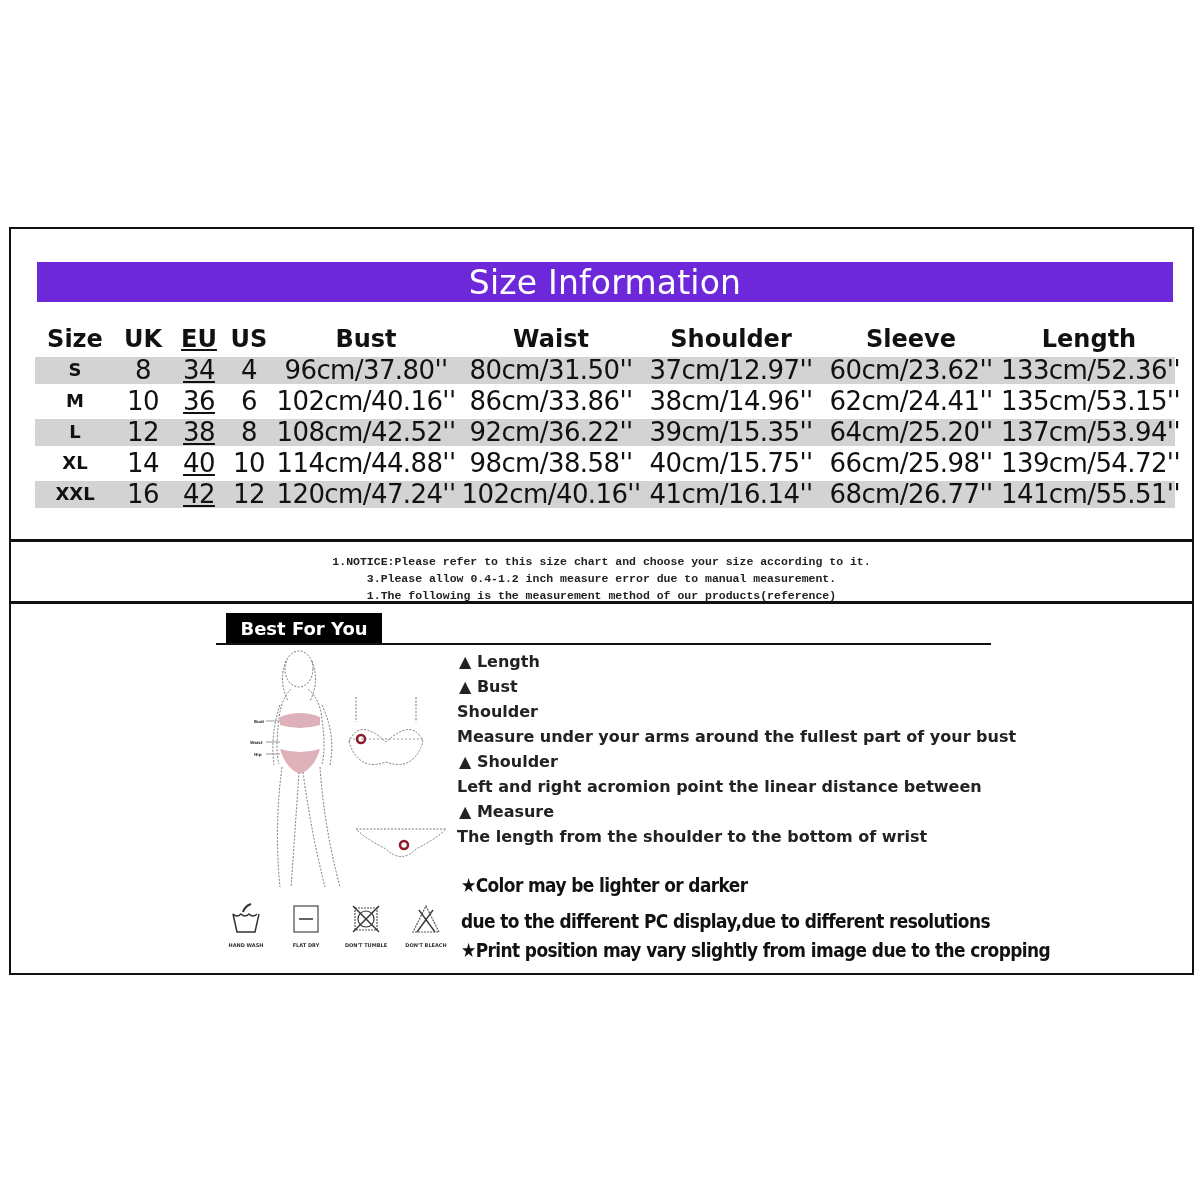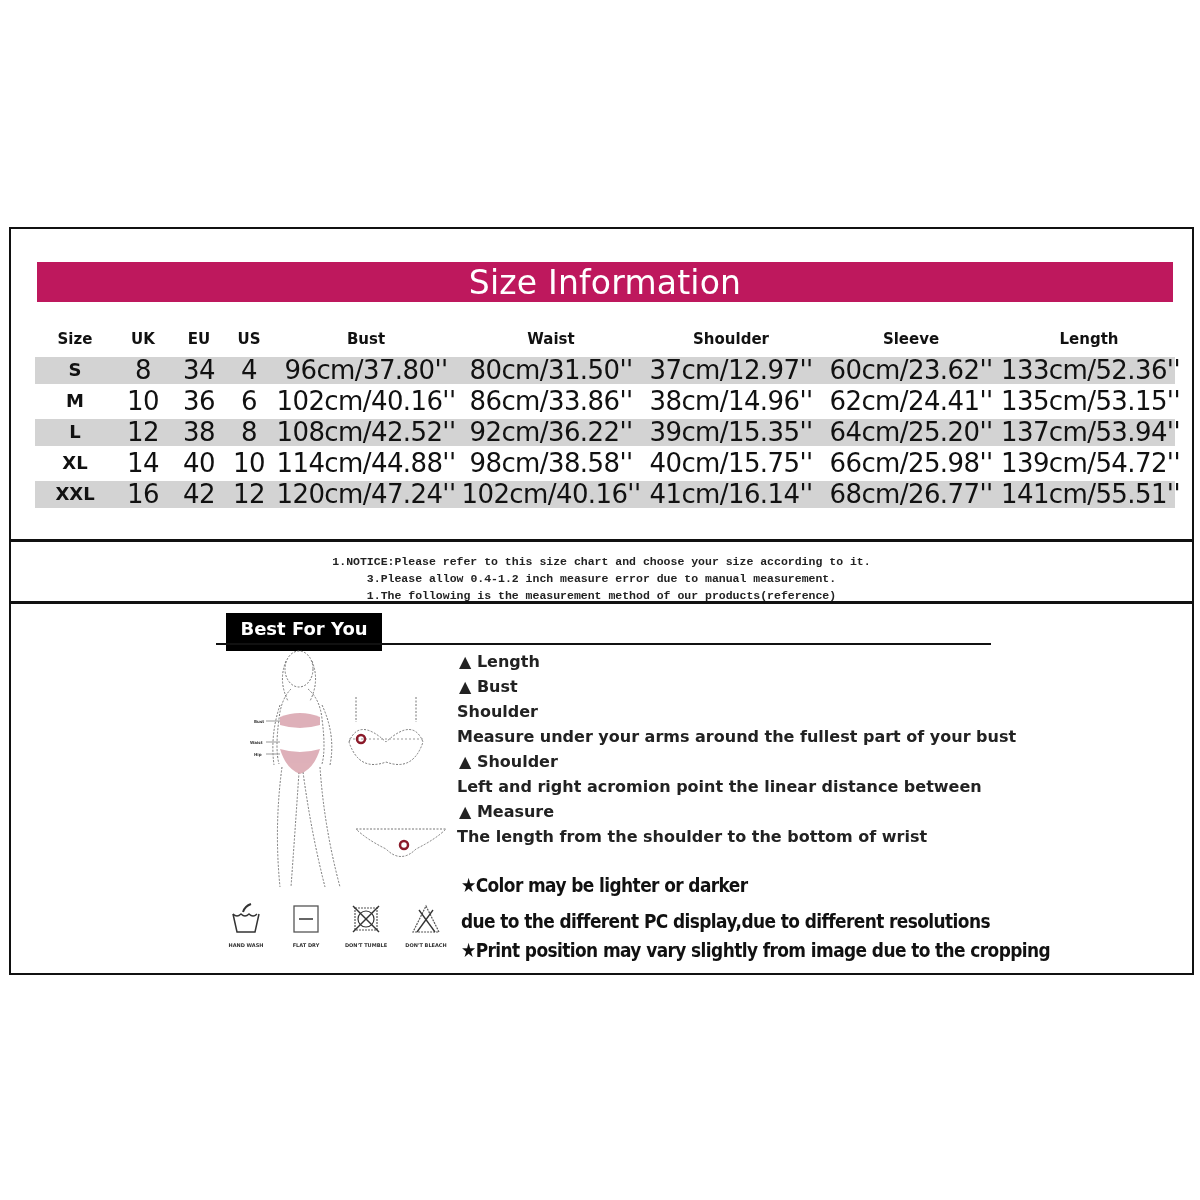--- a/index.html
+++ b/index.html
@@ -5,41 +5,41 @@
   html, body { margin: 0; padding: 0; }
   body {
     width: 1200px; height: 1200px; background: #ffffff; position: relative; overflow: hidden;
     font-family: "Liberation Sans", sans-serif; color: #000;
   }
   .frame {
     position: absolute; left: 9px; top: 227px; width: 1185px; height: 748px;
     border: 2px solid #111; box-sizing: border-box; background: #fff;
   }
   .title-bar {
-    position: absolute; left: 26px; top: 33px; width: 1136px; height: 40px; background: #be185d;
+    position: absolute; left: 26px; top: 33px; width: 1136px; height: 40px; background: #6d28d9;
     color: #fff; text-align: center; font-size: 33px; line-height: 42px; letter-spacing: 0.2px;
     font-family: "DejaVu Sans", sans-serif;
   }
   .table { position: absolute; left: 24px; top: 95px; width: 1150px; }
   .trow { position: relative; height: 31px; display: flex; align-items: center; }
   .trow.head { height: 30px; }
   .trow.shade .bg { position: absolute; left: 0; top: 3px; width: 1140px; height: 27px; background: #d3d3d3; }
   .cell { position: relative; text-align: center; white-space: nowrap; }
-  .head .cell { font-family: "DejaVu Sans", sans-serif; font-weight: bold; font-size: 15px; color: #111; }
+  .head .cell { font-family: "DejaVu Sans", sans-serif; font-weight: bold; font-size: 24px; color: #111; }
   .body .cell { font-family: "DejaVu Sans", sans-serif; font-size: 26px; letter-spacing: -0.6px; color: #111; }
   .body .cell.size { font-weight: bold; font-size: 18px; letter-spacing: 0; }
-  .c0 { width: 80px; } .c1 { width: 56px; } .c2 { width: 56px; } .c3 { width: 44px; }
+  .c0 { width: 80px; } .c1 { width: 56px; } .c2 { width: 56px; text-decoration: underline; } .c3 { width: 44px; }
   .c4 { width: 190px; } .c5 { width: 180px; } .c6 { width: 180px; } .c7 { width: 180px; } .c8 { width: 176px; text-align: center; }
   .divider { position: absolute; left: 0; width: 1181px; height: 3px; background: #111; }
   .notice {
     position: absolute; left: 0; top: 324px; width: 1181px; text-align: center;
     font-family: "Liberation Mono", monospace; font-weight: bold; font-size: 11.5px; line-height: 17px; color: #222;
   }
   .best-tab {
-    position: absolute; left: 215px; top: 384px; width: 156px; height: 38px; background: #000; color: #fff;
+    position: absolute; left: 215px; top: 384px; width: 156px; height: 30px; background: #000; color: #fff;
     font-family: "DejaVu Sans", sans-serif; font-weight: bold; font-size: 18px; line-height: 32px; text-align: center;
   }
   .best-rule { position: absolute; left: 205px; top: 414px; width: 775px; height: 2px; background: #111; }
   .figure { position: absolute; left: 225px; top: 418px; width: 210px; height: 250px; }
   .desc { position: absolute; left: 446px; top: 420px; width: 560px; }
   .desc .h, .desc .p {
     font-family: "DejaVu Sans", sans-serif; font-weight: bold; font-size: 16px; color: #222; height: 25px; line-height: 25px;
   }
   .desc .h { padding-left: 2px; }
   .note-big {

